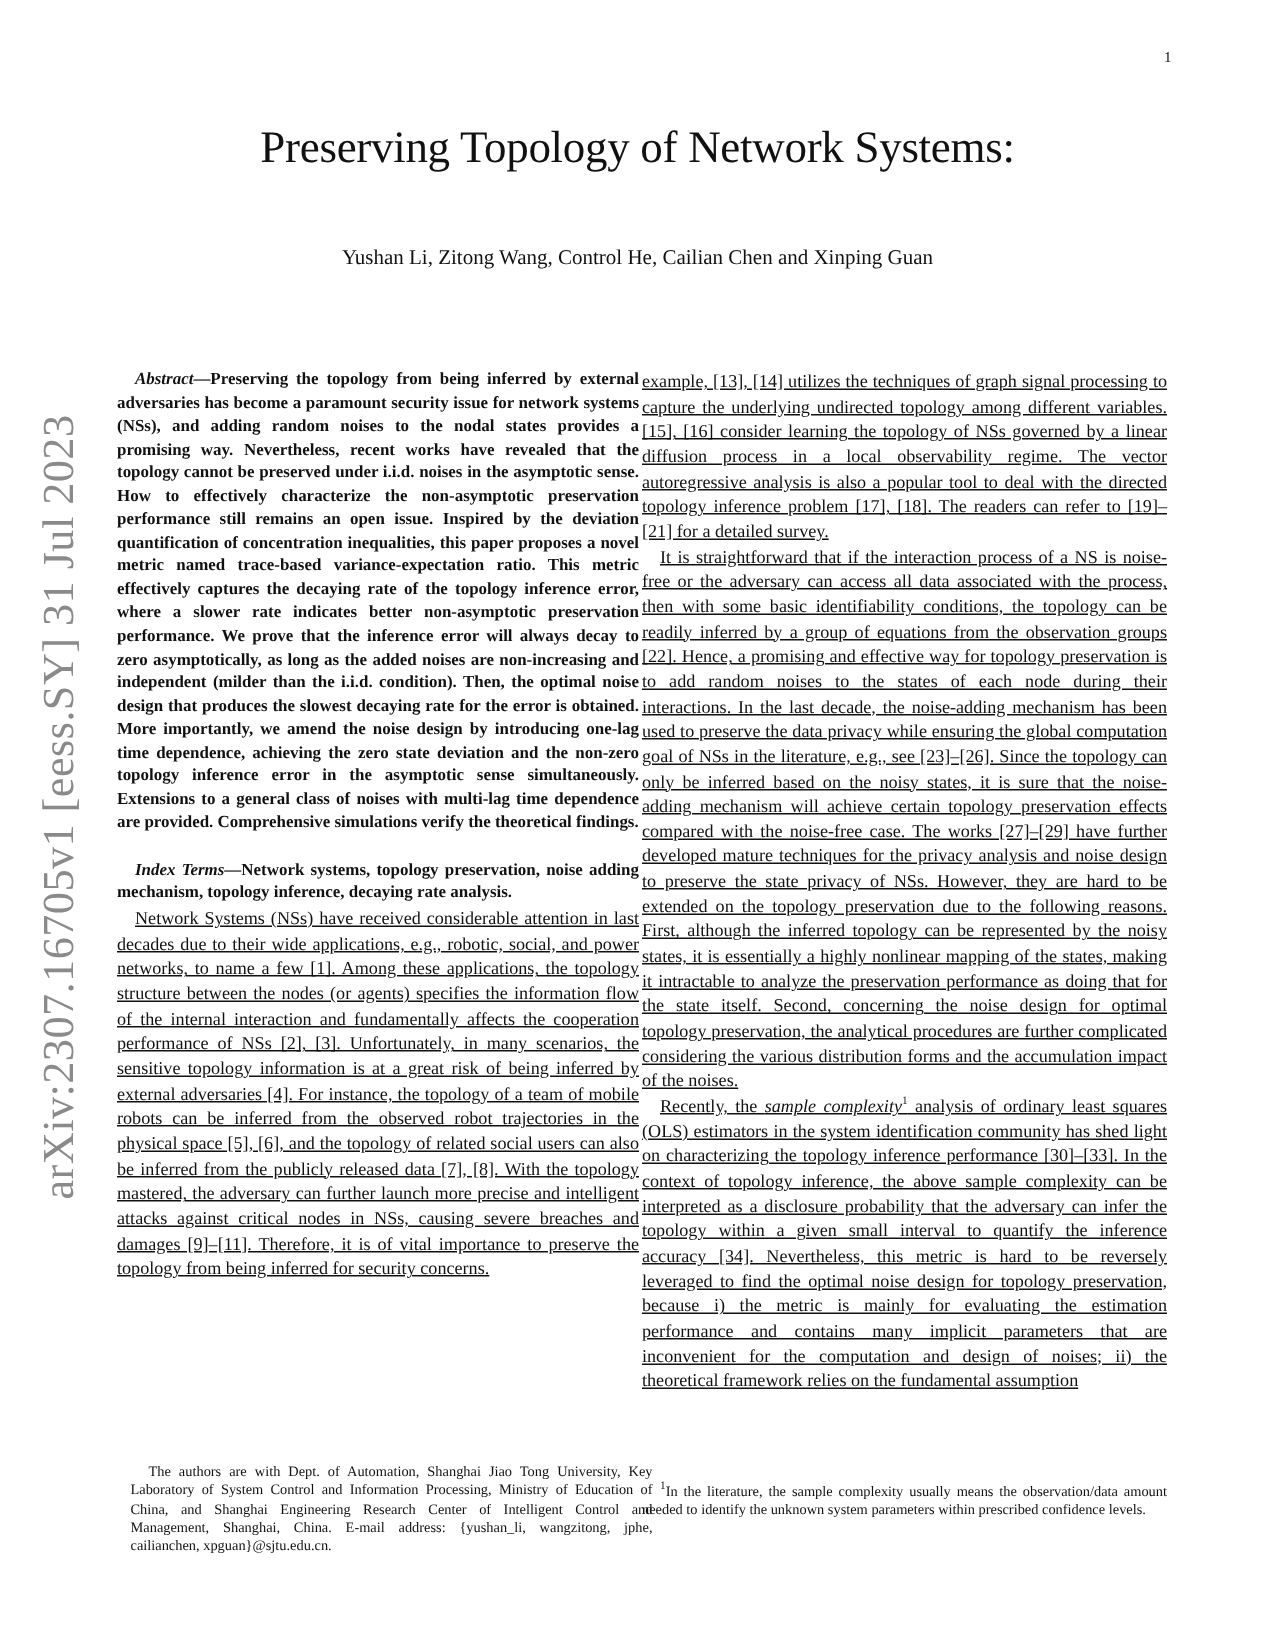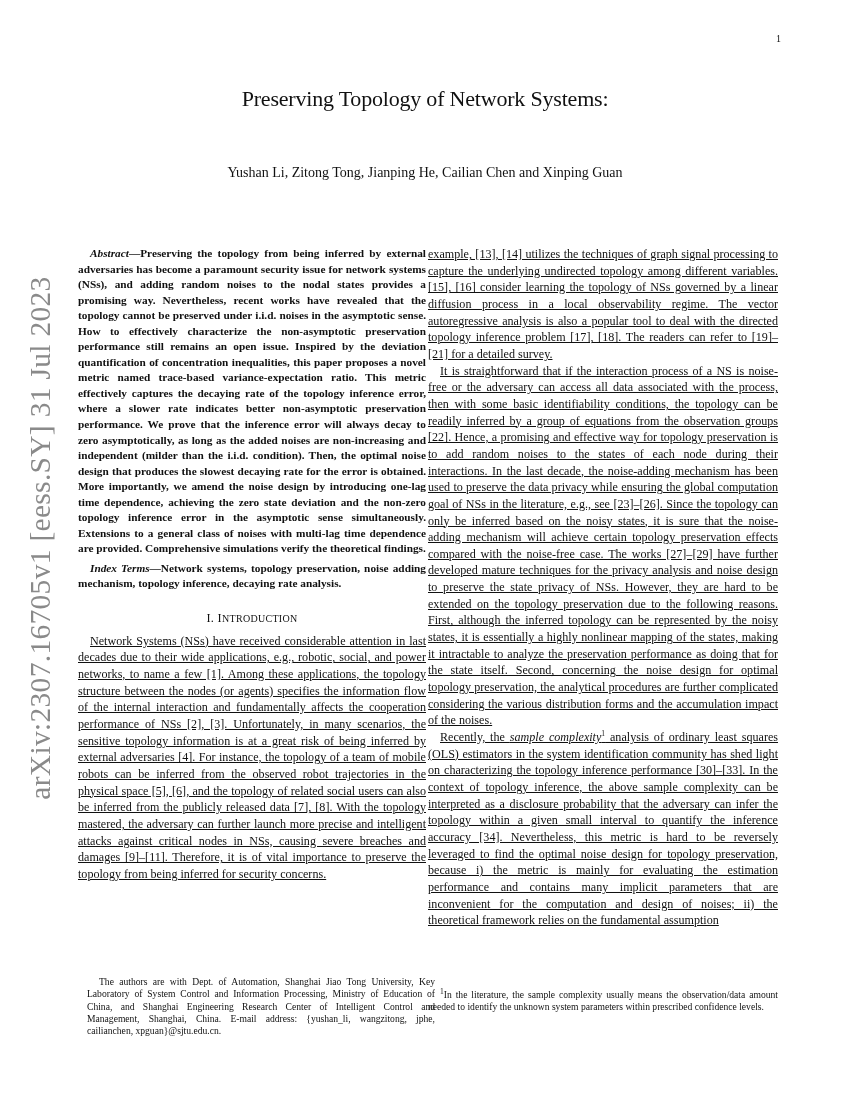--- a/index.html
+++ b/index.html
@@ -1,57 +1,56 @@
 <!DOCTYPE html>
 <html><head>
 <meta charset="utf-8">
 <style>
   html, body { margin: 0; padding: 0; background: #ffffff; }
   body { width: 850px; height: 1100px; position: relative; overflow: hidden;
          font-family: "Liberation Serif", "DejaVu Serif", serif; color: #111; }
   .page-number { position: absolute; top: 33px; left: 776px; font-size: 10px; }
   .title { position: absolute; top: 80px; left: 0; width: 850px; text-align: center;
-           font-size: 22px; line-height: 38px; font-weight: normal; margin: 0; letter-spacing: -0.2px; }
+           font-size: 30px; line-height: 38px; font-weight: normal; margin: 0; letter-spacing: -0.2px; }
   .authors { position: absolute; top: 165px; left: 0; width: 850px; text-align: center; font-size: 14px; }
   .arxiv-stamp { position: absolute; left: 40px; top: 538px; transform: translate(-50%, -50%) rotate(-90deg);
                  white-space: nowrap; font-size: 29.5px; color: #8a8a8a; letter-spacing: 0.3px; }
   .col { position: absolute; top: 246px; width: 348px; font-size: 12.1px; line-height: 16.65px; text-align: justify; }
   .col-left { left: 78px; }
   .col-right { left: 428px; width: 350px; }
   .abstract { font-weight: bold; font-size: 11.3px; line-height: 15.55px; margin: 0; text-indent: 12px; }
   .abstract .label { font-style: italic; }
-  .index-terms { font-weight: bold; font-size: 11.3px; line-height: 15.55px; margin: 4px 0 0 0; text-indent: 12px; }
+  .index-terms { font-weight: bold; font-size: 11.3px; line-height: 15.55px; margin: 16px 0 0 0; text-indent: 12px; }
   .index-terms .label { font-style: italic; }
   .section-heading { text-align: center; font-size: 12.3px; margin: 18px 0 5px 0; letter-spacing: 0.3px; }
   .section-heading .sc { font-size: 10px; }
   p.body { margin: 0; text-indent: 12px; text-decoration: underline; }
   .footnote { position: absolute; font-size: 9.6px; line-height: 12.3px; text-align: justify; }
   .footnote-left { top: 976px; left: 59px; width: 348px; text-indent: 12px; margin-left: 28px; }
   .footnote-right { top: 989px; left: 428px; width: 350px; text-indent: 12px; }
   sup { font-size: 7.5px; vertical-align: super; line-height: 0; }
 </style>
 </head>
 <body>
 
 <div class="page-number">1</div>
 
 <div class="arxiv-stamp">arXiv:2307.16705v1  [eess.SY]  31 Jul 2023</div>
 
 <h1 class="title">
   <span>Preserving Topology of Network Systems:</span><br>
 </h1>
 
-<div class="authors">Yushan Li, Zitong Tong, Jianping He, Cailian Chen and Xinping Guan</div>
+<div class="authors">Yushan Li, Zitong Wang, Control He, Cailian Chen and Xinping Guan</div>
 
 <div class="col col-left">
   <p class="abstract"><span class="label">Abstract</span><span>—Preserving the topology from being inferred by external adversaries has become a paramount security issue for network systems (NSs), and adding random noises to the nodal states provides a promising way. Nevertheless, recent works have revealed that the topology cannot be preserved under i.i.d. noises in the asymptotic sense. How to effectively characterize the non-asymptotic preservation performance still remains an open issue. Inspired by the deviation quantification of concentration inequalities, this paper proposes a novel metric named trace-based variance-expectation ratio. This metric effectively captures the decaying rate of the topology inference error, where a slower rate indicates better non-asymptotic preservation performance. We prove that the inference error will always decay to zero asymptotically, as long as the added noises are non-increasing and independent (milder than the i.i.d. condition). Then, the optimal noise design that produces the slowest decaying rate for the error is obtained. More importantly, we amend the noise design by introducing one-lag time dependence, achieving the zero state deviation and the non-zero topology inference error in the asymptotic sense simultaneously. Extensions to a general class of noises with multi-lag time dependence are provided. Comprehensive simulations verify the theoretical findings.</span></p>
 
   <p class="index-terms"><span class="label">Index Terms</span><span>—Network systems, topology preservation, noise adding mechanism, topology inference, decaying rate analysis.</span></p>
 
-  <div class="section-heading"><span>I. </span><span>I</span><span class="sc">NTRODUCTION</span></div>
 
   <p class="body">Network Systems (NSs) have received considerable attention in last decades due to their wide applications, e.g., robotic, social, and power networks, to name a few [1]. Among these applications, the topology structure between the nodes (or agents) specifies the information flow of the internal interaction and fundamentally affects the cooperation performance of NSs [2], [3]. Unfortunately, in many scenarios, the sensitive topology information is at a great risk of being inferred by external adversaries [4]. For instance, the topology of a team of mobile robots can be inferred from the observed robot trajectories in the physical space [5], [6], and the topology of related social users can also be inferred from the publicly released data [7], [8]. With the topology mastered, the adversary can further launch more precise and intelligent attacks against critical nodes in NSs, causing severe breaches and damages [9]–[11]. Therefore, it is of vital importance to preserve the topology from being inferred for security concerns.</p>
 </div>
 
 <div class="col col-right">
   <p class="body" style="text-indent:0">example, [13], [14] utilizes the techniques of graph signal processing to capture the underlying undirected topology among different variables. [15], [16] consider learning the topology of NSs governed by a linear diffusion process in a local observability regime. The vector autoregressive analysis is also a popular tool to deal with the directed topology inference problem [17], [18]. The readers can refer to [19]–[21] for a detailed survey.</p>
   <p class="body">It is straightforward that if the interaction process of a NS is noise-free or the adversary can access all data associated with the process, then with some basic identifiability conditions, the topology can be readily inferred by a group of equations from the observation groups [22]. Hence, a promising and effective way for topology preservation is to add random noises to the states of each node during their interactions. In the last decade, the noise-adding mechanism has been used to preserve the data privacy while ensuring the global computation goal of NSs in the literature, e.g., see [23]–[26]. Since the topology can only be inferred based on the noisy states, it is sure that the noise-adding mechanism will achieve certain topology preservation effects compared with the noise-free case. The works [27]–[29] have further developed mature techniques for the privacy analysis and noise design to preserve the state privacy of NSs. However, they are hard to be extended on the topology preservation due to the following reasons. First, although the inferred topology can be represented by the noisy states, it is essentially a highly nonlinear mapping of the states, making it intractable to analyze the preservation performance as doing that for the state itself. Second, concerning the noise design for optimal topology preservation, the analytical procedures are further complicated considering the various distribution forms and the accumulation impact of the noises.</p>
   <p class="body"><span>Recently, the </span><em>sample complexity</em><sup>1</sup><span> analysis of ordinary least squares (OLS) estimators in the system identification community has shed light on characterizing the topology inference performance [30]–[33]. In the context of topology inference, the above sample complexity can be interpreted as a disclosure probability that the adversary can infer the topology within a given small interval to quantify the inference accuracy [34]. Nevertheless, this metric is hard to be reversely leveraged to find the optimal noise design for topology preservation, because i) the metric is mainly for evaluating the estimation performance and contains many implicit parameters that are inconvenient for the computation and design of noises; ii) the theoretical framework relies on the fundamental assumption</span></p>
 </div>
 

